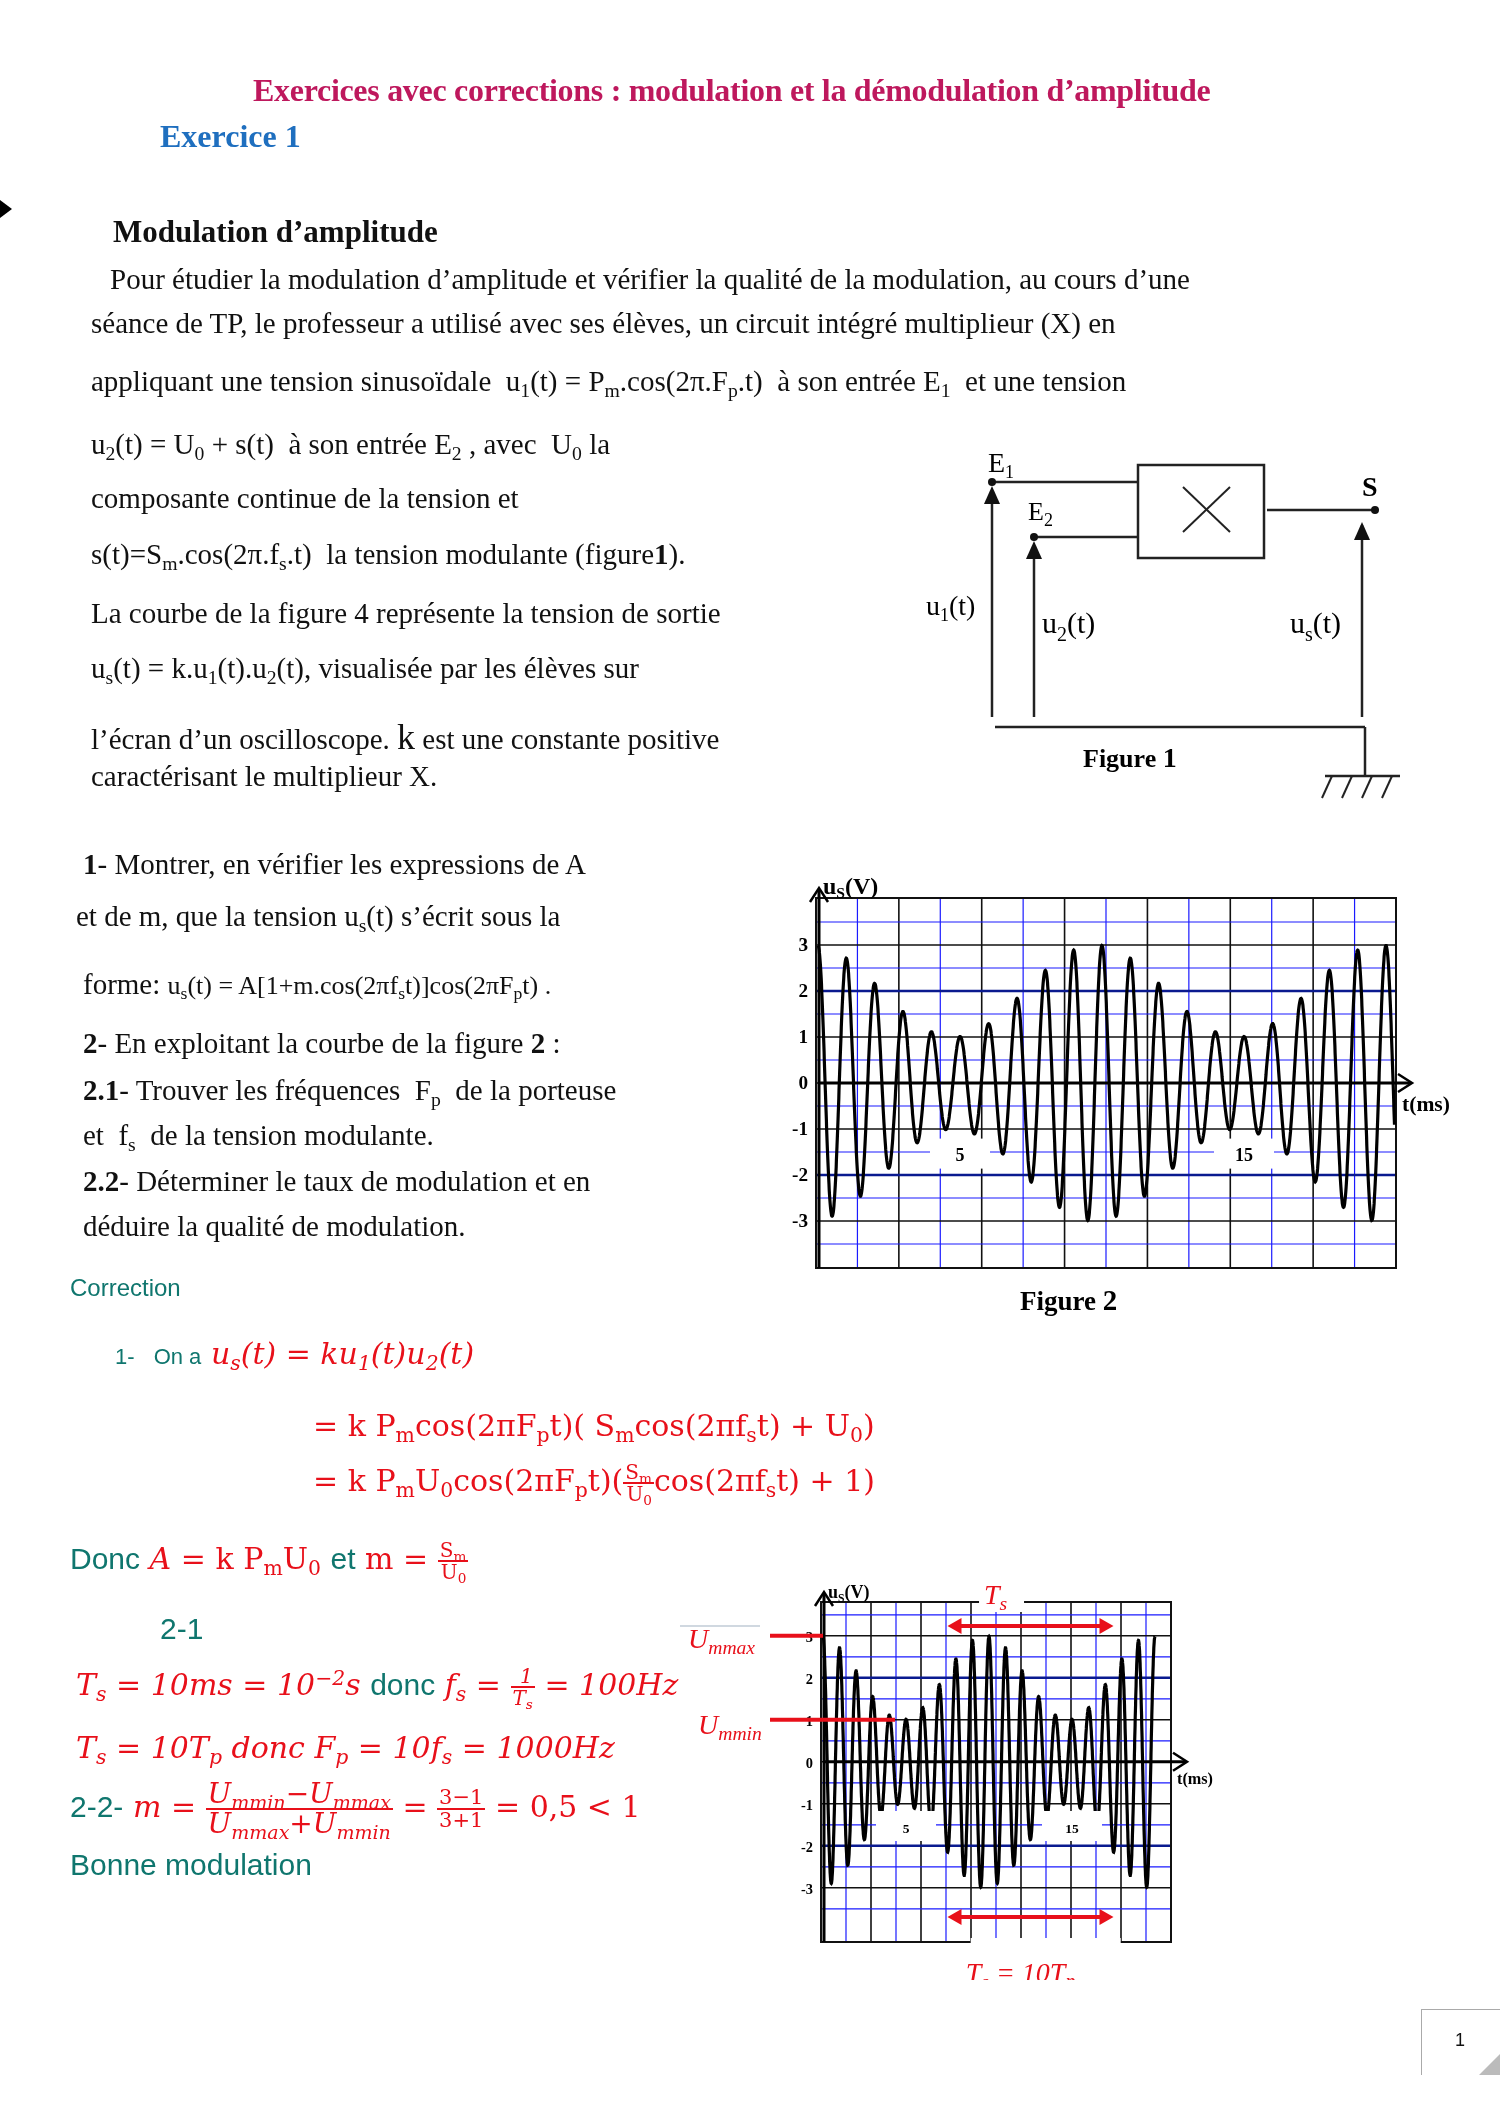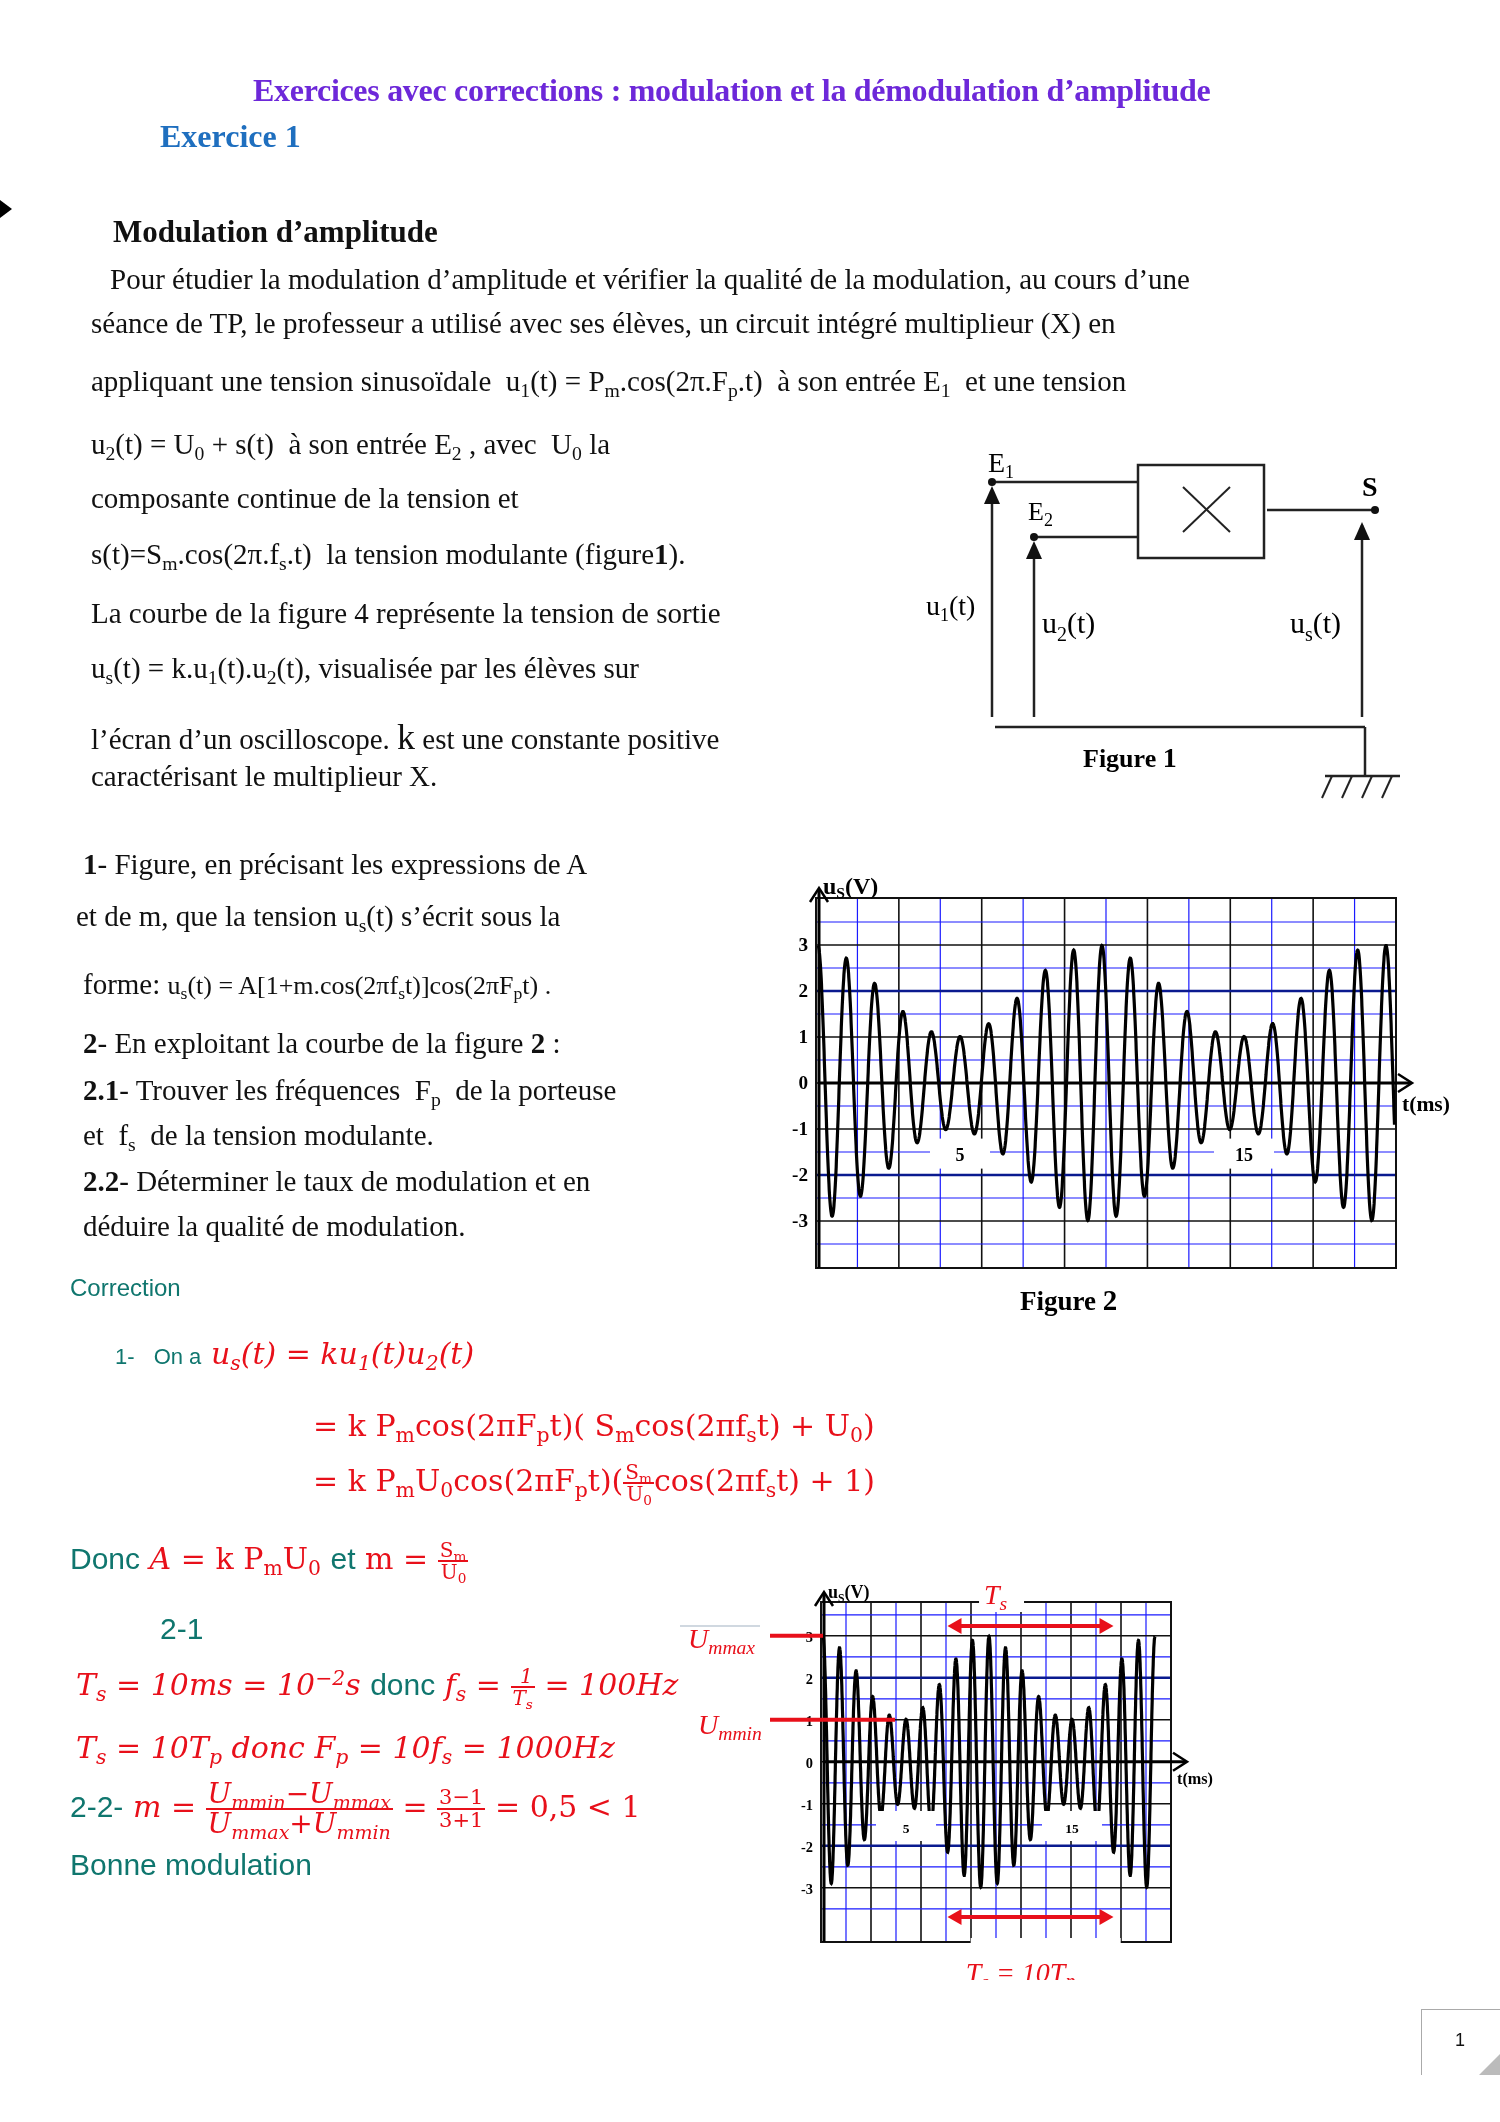--- a/index.html
+++ b/index.html
@@ -1,18 +1,18 @@
 <!DOCTYPE html>
 <html><head>
 <meta charset="utf-8">
 <style>
   html,body{margin:0;padding:0;background:#fff;}
   body{width:1500px;height:2122px;position:relative;overflow:hidden;font-family:"Liberation Serif",serif;color:#111;}
   .abs{position:absolute;}
-  .title{left:253px;top:72px;font-size:32px;font-weight:bold;color:#6d28d9;white-space:nowrap;letter-spacing:-0.3px;}
+  .title{left:253px;top:72px;font-size:32px;font-weight:bold;color:#be185d;white-space:nowrap;letter-spacing:-0.3px;}
   .ex{left:160px;top:118px;font-size:32px;font-weight:bold;color:#1f6fbf;}
   .arrow-mark{left:0;top:200px;width:0;height:0;border-top:9px solid transparent;border-bottom:9px solid transparent;border-left:12px solid #000;}
   .sec-h{left:113px;top:214px;font-size:31px;font-weight:bold;}
   .p{font-size:29px;white-space:nowrap;text-align:center;}
   sub{font-size:68%;vertical-align:-0.3em;line-height:0;}
   sup{font-size:68%;vertical-align:0.5em;line-height:0;}
   .b{font-weight:bold;}
   .red{color:#0f766e;font-family:"Liberation Sans",sans-serif;}
   .redm{color:#e8101a;font-family:"DejaVu Serif",serif;}
   .it{font-style:italic;}
@@ -89,21 +89,21 @@
   </g>
   <text x="88" y="52" font-size="28"><tspan>E</tspan><tspan font-size="18" dy="6">1</tspan></text>
   <text x="128" y="100" font-size="26"><tspan>E</tspan><tspan font-size="18" dy="6">2</tspan></text>
   <text x="462" y="76" font-size="28" font-weight="bold">S</text>
   <text x="26" y="195" font-size="28"><tspan>u</tspan><tspan font-size="18" dy="6">1</tspan><tspan dy="-6">(t)</tspan></text>
   <text x="142" y="213" font-size="30"><tspan>u</tspan><tspan font-size="20" dy="8">2</tspan><tspan dy="-8">(t)</tspan></text>
   <text x="390" y="213" font-size="30"><tspan>u</tspan><tspan font-size="20" dy="8">s</tspan><tspan dy="-8">(t)</tspan></text>
   <text x="183" y="347" font-size="26" font-weight="bold"><tspan>Figure</tspan> <tspan font-size="28">1</tspan></text>
 </svg>
 
-<div class="abs p" style="left:83px;top:848px;"><span class="b">1</span><span>- Figure, en précisant les expressions de A</span></div>
+<div class="abs p" style="left:83px;top:848px;"><span class="b">1</span><span>- Montrer, en vérifier les expressions de A</span></div>
 <div class="abs p" style="left:76px;top:900px;"><span>et de  m, que la tension</span>&nbsp;u<sub>s</sub>(t)&nbsp;<span>s’écrit sous la</span></div>
 <div class="abs p" style="left:83px;top:968px;"><span>forme:</span>&nbsp;<span style="font-size:26px;">u<sub>s</sub>(t) = A[1+m.cos(2πf<sub>s</sub>t)]cos(2πF<sub>p</sub>t) .</span></div>
 <div class="abs p" style="left:83px;top:1027px;"><span class="b">2</span><span>- En exploitant la courbe de la figure</span> <span class="b">2</span><span> :</span></div>
 <div class="abs p" style="left:83px;top:1074px;"><span class="b">2.1</span><span>- Trouver les fréquences</span>&nbsp;&nbsp;F<sub>p</sub>&nbsp;&nbsp;<span>de la porteuse</span></div>
 <div class="abs p" style="left:83px;top:1119px;"><span>et</span>&nbsp;&nbsp;f<sub>s</sub>&nbsp;&nbsp;<span>de la tension modulante.</span></div>
 <div class="abs p" style="left:83px;top:1165px;"><span class="b">2.2</span><span>- Déterminer le taux de modulation et en</span></div>
 <div class="abs p" style="left:83px;top:1210px;">déduire la qualité de modulation.</div>
 
 <svg class="abs" id="fig2" style="left:770px;top:860px;" width="700" height="460">
     <g>

